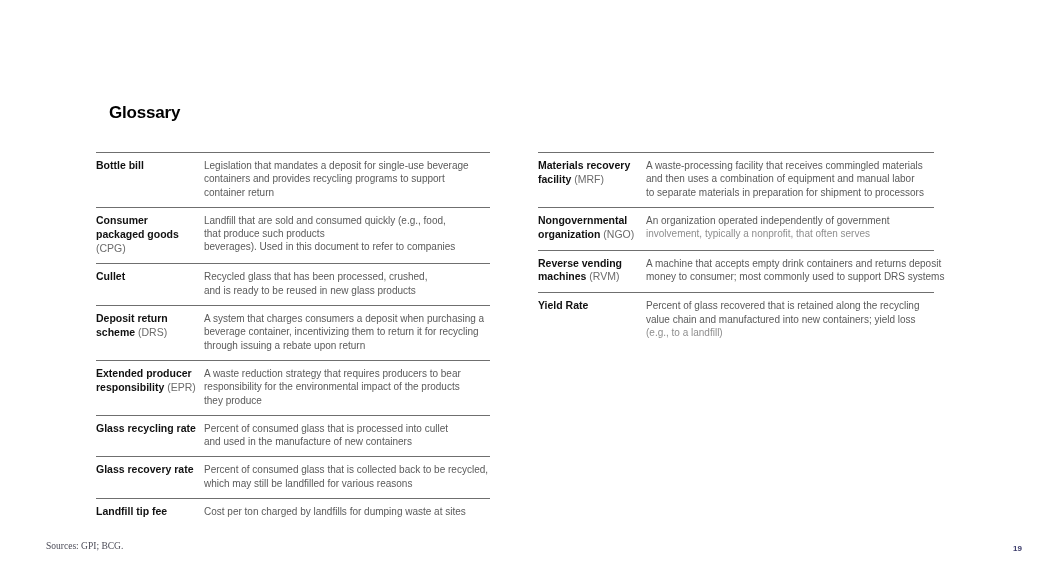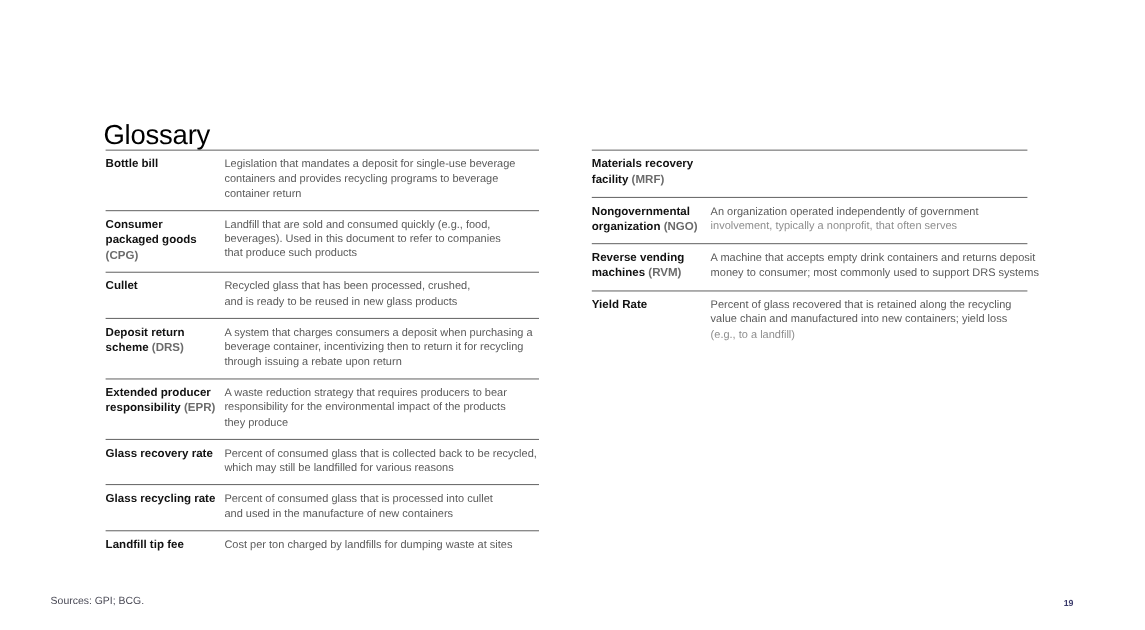--- a/index.html
+++ b/index.html
@@ -17,34 +17,34 @@
   }
 
   .page {
     position: absolute;
     inset: 0;
   }
 
   
   .page-title {
     position: absolute;
-    left: 94px;
+    left: 109px;
     top: 93px;
-    font-size: 25px;
-    font-weight: normal;
+    font-size: 17px;
+    font-weight: bold;
     color: #000000;
     letter-spacing: -0.2px;
     line-height: 1.1;
     white-space: nowrap;
   }
 
   
   .col {
     position: absolute;
-    top: 136px;
+    top: 152px;
   }
   .col-left  { left: 96px;  width: 394px; }
   .col-right { left: 538px; width: 396px; }
 
   
   .entry {
     display: flex;
     align-items: flex-start;
     border-top: 1px solid #6f6f6f;
     padding-top: 6px;
@@ -56,125 +56,130 @@
     font-size: 10.5px;
     font-weight: bold;
     color: #111111;
     line-height: 1.32;
     padding-right: 8px;
   }
   .col-left .term  { width: 108px; }
   .col-right .term { width: 108px; }
 
   .term .acro {
-    font-weight: bold;
+    font-weight: normal;
     color: #6b6b6b;
   }
 
   .def {
     flex: 1 1 auto;
     font-size: 10px;
     line-height: 1.33;
     color: #5a5a5a;
   }
   .def .ln { display: block; white-space: nowrap; }
   .def .ln.dim { color: #8e8e8e; }
 
   
   .source-note {
     position: absolute;
     left: 46px;
     top: 541px;
-    font-family: Liberation Sans, sans-serif;
+    font-family: Liberation Serif, serif;
     font-size: 9.5px;
     color: #4a4a56;
     white-space: nowrap;
   }
   .page-number {
     position: absolute;
-    left: 967px;
+    left: 1013px;
     top: 544px;
     font-size: 8px;
     font-weight: bold;
     color: #3b3b6b;
     white-space: nowrap;
   }
 </style>
 </head>
 <body>
 
 <div class="page">
 
   <h1 class="page-title">Glossary</h1>
 
   <div class="col col-left">
       <div class="entry">
         <div class="term">Bottle bill</div>
         <div class="def">
           <span class="ln">Legislation that mandates a deposit for single-use beverage</span>
-          <span class="ln">containers and provides recycling programs to beverage</span>
+          <span class="ln">containers and provides recycling programs to support</span>
           <span class="ln">container return</span>
         </div>
       </div>
       <div class="entry">
         <div class="term">Consumer packaged goods<span class="acro"> (CPG)</span></div>
         <div class="def">
           <span class="ln">Landfill that are sold and consumed quickly (e.g., food,</span>
+          <span class="ln">that produce such products</span>
           <span class="ln">beverages). Used in this document to refer to companies</span>
-          <span class="ln">that produce such products</span>
         </div>
       </div>
       <div class="entry">
         <div class="term">Cullet</div>
         <div class="def">
           <span class="ln">Recycled glass that has been processed, crushed,</span>
           <span class="ln">and is ready to be reused in new glass products</span>
         </div>
       </div>
       <div class="entry">
         <div class="term">Deposit return scheme<span class="acro"> (DRS)</span></div>
         <div class="def">
           <span class="ln">A system that charges consumers a deposit when purchasing a</span>
-          <span class="ln">beverage container, incentivizing then to return it for recycling</span>
+          <span class="ln">beverage container, incentivizing them to return it for recycling</span>
           <span class="ln">through issuing a rebate upon return</span>
         </div>
       </div>
       <div class="entry">
         <div class="term">Extended producer responsibility<span class="acro"> (EPR)</span></div>
         <div class="def">
           <span class="ln">A waste reduction strategy that requires producers to bear</span>
           <span class="ln">responsibility for the environmental impact of the products</span>
           <span class="ln">they produce</span>
         </div>
       </div>
       <div class="entry">
+        <div class="term">Glass recycling rate</div>
+        <div class="def">
+          <span class="ln">Percent of consumed glass that is processed into cullet</span>
+          <span class="ln">and used in the manufacture of new containers</span>
+        </div>
+      </div>
+      <div class="entry">
         <div class="term">Glass recovery rate</div>
         <div class="def">
           <span class="ln">Percent of consumed glass that is collected back to be recycled,</span>
           <span class="ln">which may still be landfilled for various reasons</span>
         </div>
       </div>
       <div class="entry">
-        <div class="term">Glass recycling rate</div>
-        <div class="def">
-          <span class="ln">Percent of consumed glass that is processed into cullet</span>
-          <span class="ln">and used in the manufacture of new containers</span>
-        </div>
-      </div>
-      <div class="entry">
         <div class="term">Landfill tip fee</div>
         <div class="def">
           <span class="ln">Cost per ton charged by landfills for dumping waste at sites</span>
         </div>
       </div>
     </div>
 
   <div class="col col-right">
       <div class="entry">
         <div class="term">Materials recovery facility<span class="acro"> (MRF)</span></div>
+        <div class="def">
+          <span class="ln">A waste-processing facility that receives commingled materials</span>
+          <span class="ln">and then uses a combination of equipment and manual labor</span>
+          <span class="ln">to separate materials in preparation for shipment to processors</span>
+        </div>
       </div>
       <div class="entry">
         <div class="term">Nongovernmental organization<span class="acro"> (NGO)</span></div>
         <div class="def">
           <span class="ln">An organization operated independently of government</span>
           <span class="ln dim">involvement, typically a nonprofit, that often serves</span>
         </div>
       </div>
       <div class="entry">
         <div class="term">Reverse vending machines<span class="acro"> (RVM)</span></div>

